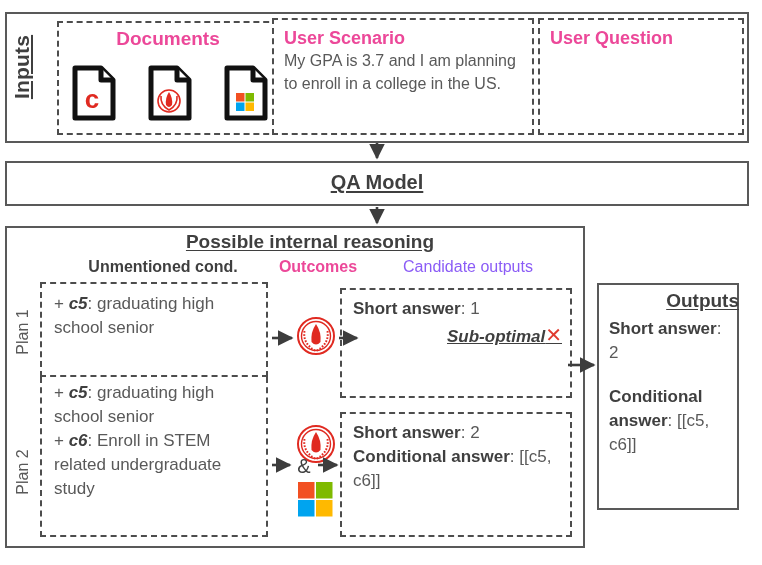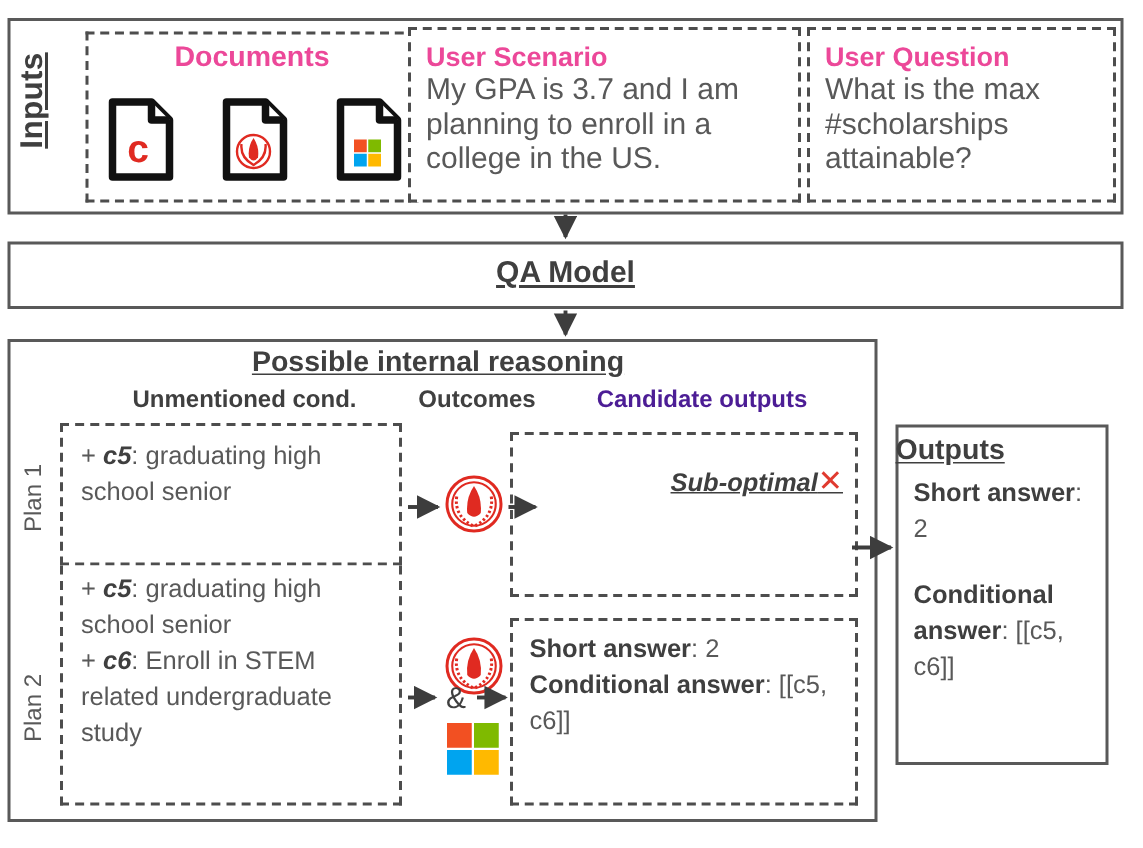--- a/index.html
+++ b/index.html
@@ -52,33 +52,33 @@
   #inputs-label { font-size: 21px; letter-spacing: .2px; }
 
   #documents-box { left: 57px; top: 21px; width: 222px; height: 114px; }
   #documents-title { left: 57px; top: 28px; width: 222px; text-align: center; font-size: 19px; }
 
   .doc-icon { width: 44px; height: 56px; }
 
   #scenario-box { left: 272px; top: 18px; width: 262px; height: 117px; }
   #question-box { left: 538px; top: 18px; width: 206px; height: 117px; }
   .card-title { font-size: 18px; line-height: 22px; }
-  .card-body  { font-size: 20px; line-height: 23px; }
+  .card-body  { font-size: 16px; line-height: 23px; }
 
   
   #qa-box { left: 5px; top: 161px; width: 744px; height: 45px; }
   #qa-label { left: 5px; top: 171px; width: 744px; text-align: center; font-size: 20px; }
 
   
   #reason-box { left: 5px; top: 226px; width: 580px; height: 322px; }
-  #reason-title { left: 2px; top: 231px; width: 580px; text-align: center; font-size: 19px; }
+  #reason-title { left: 20px; top: 231px; width: 580px; text-align: center; font-size: 19px; }
 
   #col-head-1 { left: 52px; top: 258px; width: 222px; text-align: center; font-size: 16px; font-weight: bold; color:#3f3f3f;}
-  #col-head-2 { left: 272px; top: 258px; width: 92px;  text-align: center; font-size: 16px; font-weight: bold; color:#404040;}
-  #col-head-3 { left: 360px; top: 258px; width: 216px; text-align: center; font-size: 16px; font-weight: bold; color:#4c1d95;}
+  #col-head-2 { left: 272px; top: 258px; width: 92px;  text-align: center; font-size: 16px; font-weight: bold; color:#ec4899;}
+  #col-head-3 { left: 360px; top: 258px; width: 216px; text-align: center; font-size: 16px; font-weight: normal; color:#8b5cf6;}
 
   
   #plan1-wrap { left: -6px; top: 322px; width: 60px; height: 20px; }
   #plan2-wrap { left: -6px; top: 462px; width: 60px; height: 20px; }
   .plan-label { font-size: 16px; color:#595959; }
 
   
   #cond1-box { left: 40px; top: 282px; width: 228px; height: 95px; }
   #cond2-box { left: 40px; top: 377px; width: 228px; height: 160px; border-top: none; }
 
@@ -98,21 +98,21 @@
     font-size: 17px;
     padding-right: 8px;
     color:#3f3f3f;
   }
   .mark { font-style: normal; text-decoration: none; font-size: 20px; font-weight: bold; }
   .mark.x { color: #e03a2f; }
   .mark.v { color: #21a341; }
 
   
   #outputs-box { left: 597px; top: 283px; width: 142px; height: 227px; }
-  #outputs-title { left: 597px; top: 290px; width: 142px; text-align: left; font-size: 19px; }
+  #outputs-title { left: 597px; top: 290px; width: 142px; text-align: right; font-size: 19px; }
   .outputs-text { font-size: 17px; line-height: 24px; padding: 0 6px 0 10px; color:#3f3f3f; }
   .outputs-text .val { font-weight: normal; color:#595959; }
 
   
   #arrows { left:0; top:0; width:762px; height:565px; pointer-events:none; }
 
   
   #amp { left: 292px; top: 455px; width: 24px; text-align:center; font-size: 20px; color:#404040; }
 </style>
 </head>
@@ -162,21 +162,20 @@
 <div class="abs dashbox" id="scenario-box">
   <div style="padding:7px 8px 0 10px;">
     <div class="card-title bold">User Scenario</div>
     <div class="card-body reg">My GPA is 3.7 and I am planning to enroll in a college in the US.</div>
   </div>
 </div>
 
 <div class="abs dashbox" id="question-box">
   <div style="padding:7px 8px 0 10px;">
     <div class="card-title bold">User Question</div>
-    <div class="card-body reg">What is the max #scholarships attainable?</div>
   </div>
 </div>
 
 <div class="abs solidbox" id="qa-box"></div>
 <div class="abs hdr-ul" id="qa-label">QA Model</div>
 
 <div class="abs solidbox" id="reason-box"></div>
 <div class="abs hdr-ul" id="reason-title">Possible internal reasoning</div>
 
 <div class="abs" id="col-head-1">Unmentioned cond.</div>
@@ -232,21 +231,24 @@
     <svg width="36" height="36" viewBox="0 0 36 36">
       <rect x="0" y="0" width="16.5" height="16.5" fill="#F25022"></rect>
       <rect x="18" y="0" width="16.5" height="16.5" fill="#7FBA00"></rect>
       <rect x="0" y="18" width="16.5" height="16.5" fill="#00A4EF"></rect>
       <rect x="18" y="18" width="16.5" height="16.5" fill="#FFB900"></rect>
     </svg>
   </span>
 </div>
 
 <div class="abs dashbox" id="out1-box">
-  <div class="verdict" style="margin-top:18px;">
+  <div class="out-text">
+    <b>Short answer</b><span class="val">: 1</span>
+  </div>
+  <div class="verdict" style="margin-top:2px;">
     <span>Sub-optimal</span><span class="mark x">✕</span>
   </div>
 </div>
 
 <div class="abs dashbox" id="out2-box">
   <div class="out-text">
     <b>Short answer</b><span class="val">: 2</span>
   </div>
   <div class="out-text" style="padding-top:0;">
     <b>Conditional answer</b><span class="val">: [[c5, c6]]</span>

